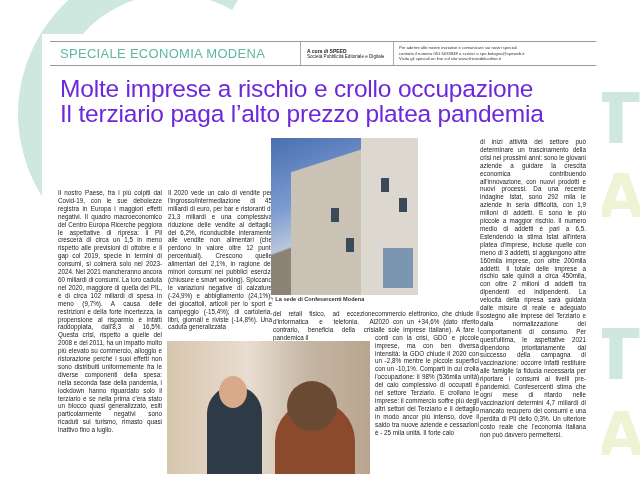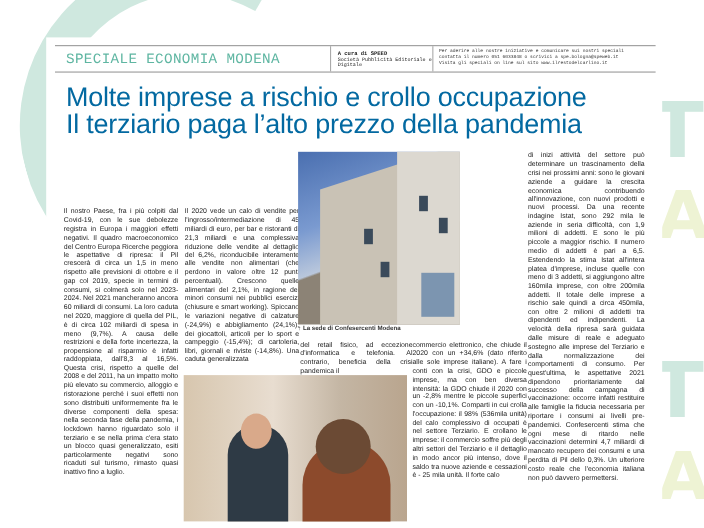--- a/index.html
+++ b/index.html
@@ -17,27 +17,27 @@
     border-radius: 50%; border: 34px solid #cfe8df; border-right-color: transparent; border-bottom-color: transparent;
     transform: rotate(-15deg); z-index: 0;
   }
   .paper {
     position: absolute; left: 42px; top: 34px; width: 560px; height: 446px;
     background: #fff; z-index: 1;
   }
   .header {
     position: absolute; left: 8px; top: 7px; width: 546px; height: 23px;
     border-top: 1px solid #999; border-bottom: 1px solid #999;
-    display: flex; align-items: center; font-family: Liberation Mono, monospace;
+    display: flex; align-items: center;
   }
   .header .section { color: #5fb6a2; font-size: 13px; letter-spacing: 0.3px; width: 240px; padding-left: 10px; }
   .header .curator { border-left: 1px solid #aaa; height: 100%; padding-left: 6px; width: 86px; font-size: 4.6px; display:flex; flex-direction:column; justify-content:center; }
   .header .curator b { font-size: 5px; }
   .header .info { border-left: 1px solid #aaa; height: 100%; padding-left: 5px; font-size: 4.2px; line-height: 5.6px; display:flex; flex-direction:column; justify-content:center; color:#333; }
-  .headline { position: absolute; left: 18px; top: 42px; font-size: 24.5px; line-height: 25px; color: #0369a1; font-weight: normal; letter-spacing: -0.2px; }
+  .headline { position: absolute; left: 18px; top: 42px; font-size: 24.5px; line-height: 25px; color: #6d28d9; font-weight: normal; letter-spacing: -0.2px; }
   .subhead { position: absolute; left: 18px; top: 104px; width: 210px; font-size: 9.2px; line-height: 10.5px; color: #5fb6a2; }
   .subhead b { color: #4aa08c; }
   .col { position: absolute; font-size: 6.3px; line-height: 7.9px; text-align: justify; color: #222; }
   .photo1 {
     position: absolute; left: 229px; top: 104px; width: 147px; height: 157px;
     background: linear-gradient(160deg, #4a6fb0 0%, #7a9ad0 35%, #b9c7dc 55%, #8c8376 56%);
     overflow: hidden;
   }
   .bldg { position:absolute; left:20px; top:10px; width:150px; height:170px; background:#c9c2b5; transform: skewY(-18deg); }
   .bldg2 { position:absolute; left:90px; top:-10px; width:70px; height:190px; background:#dcd8d0; }
@@ -71,21 +71,21 @@
     </div>
     <div class="info">
       <span>Per aderire alle nostre iniziative e comunicare sui nostri speciali</span>
       <span>contatta il numero 051 6033848 o scrivici a spe.bologna@speweb.it</span>
       <span>Visita gli speciali on line sul sito www.ilrestodelcarlino.it</span>
     </div>
   </div>
 
   <div class="headline">
     <div>Molte imprese a rischio e crollo occupazione</div>
-    <div>Il terziario paga l’alto prezzo della pandemia</div>
+    <div>Il terziario paga l’alto prezzo platea pandemia</div>
   </div>
 
 
   <div class="col" style="left:16px; top:155px; width:104px;">Il nostro Paese, fra i più colpiti dal Covid-19, con le sue debolezze registra in Europa i maggiori effetti negativi. Il quadro macroeconomico del Centro Europa Ricerche peggiora le aspettative di ripresa: il Pil crescerà di circa un 1,5 in meno rispetto alle previsioni di ottobre e il gap col 2019, specie in termini di consumi, si colmerà solo nel 2023- 2024. Nel 2021 mancheranno ancora 60 miliardi di consumi. La loro caduta nel 2020, maggiore di quella del PIL, è di circa 102 miliardi di spesa in meno (9,7%). A causa delle restrizioni e della forte incertezza, la propensione al risparmio è infatti raddoppiata, dall'8,3 al 16,5%. Questa crisi, rispetto a quelle del 2008 e del 2011, ha un impatto molto più elevato su commercio, alloggio e ristorazione perché i suoi effetti non sono distribuiti uniformemente fra le diverse componenti della spesa: nella seconda fase della pandemia, i lockdown hanno riguardato solo il terziario e se nella prima c'era stato un blocco quasi generalizzato, esiti particolarmente negativi sono ricaduti sul turismo, rimasto quasi inattivo fino a luglio.</div>
   <div class="col" style="left:126px; top:155px; width:104px;">Il 2020 vede un calo di vendite per l'ingrosso/intermediazione di 45 miliardi di euro, per bar e ristoranti di 21,3 miliardi e una complessiva riduzione delle vendite al dettaglio del 6,2%, riconducibile interamente alle vendite non alimentari (che perdono in valore oltre 12 punti percentuali). Crescono quelle alimentari del 2,1%, in ragione dei minori consumi nei pubblici esercizi (chiusure e smart working). Spiccano le variazioni negative di calzature (-24,9%) e abbigliamento (24,1%); dei giocattoli, articoli per lo sport e campeggio (-15,4%); di cartoleria, libri, giornali e riviste (-14,8%). Una caduta generalizzata</div>
 
   <div class="photo1">
     <div class="bldg"></div>
     <div class="bldg2"></div>
     <div class="win" style="left:60px; top:70px;"></div>

